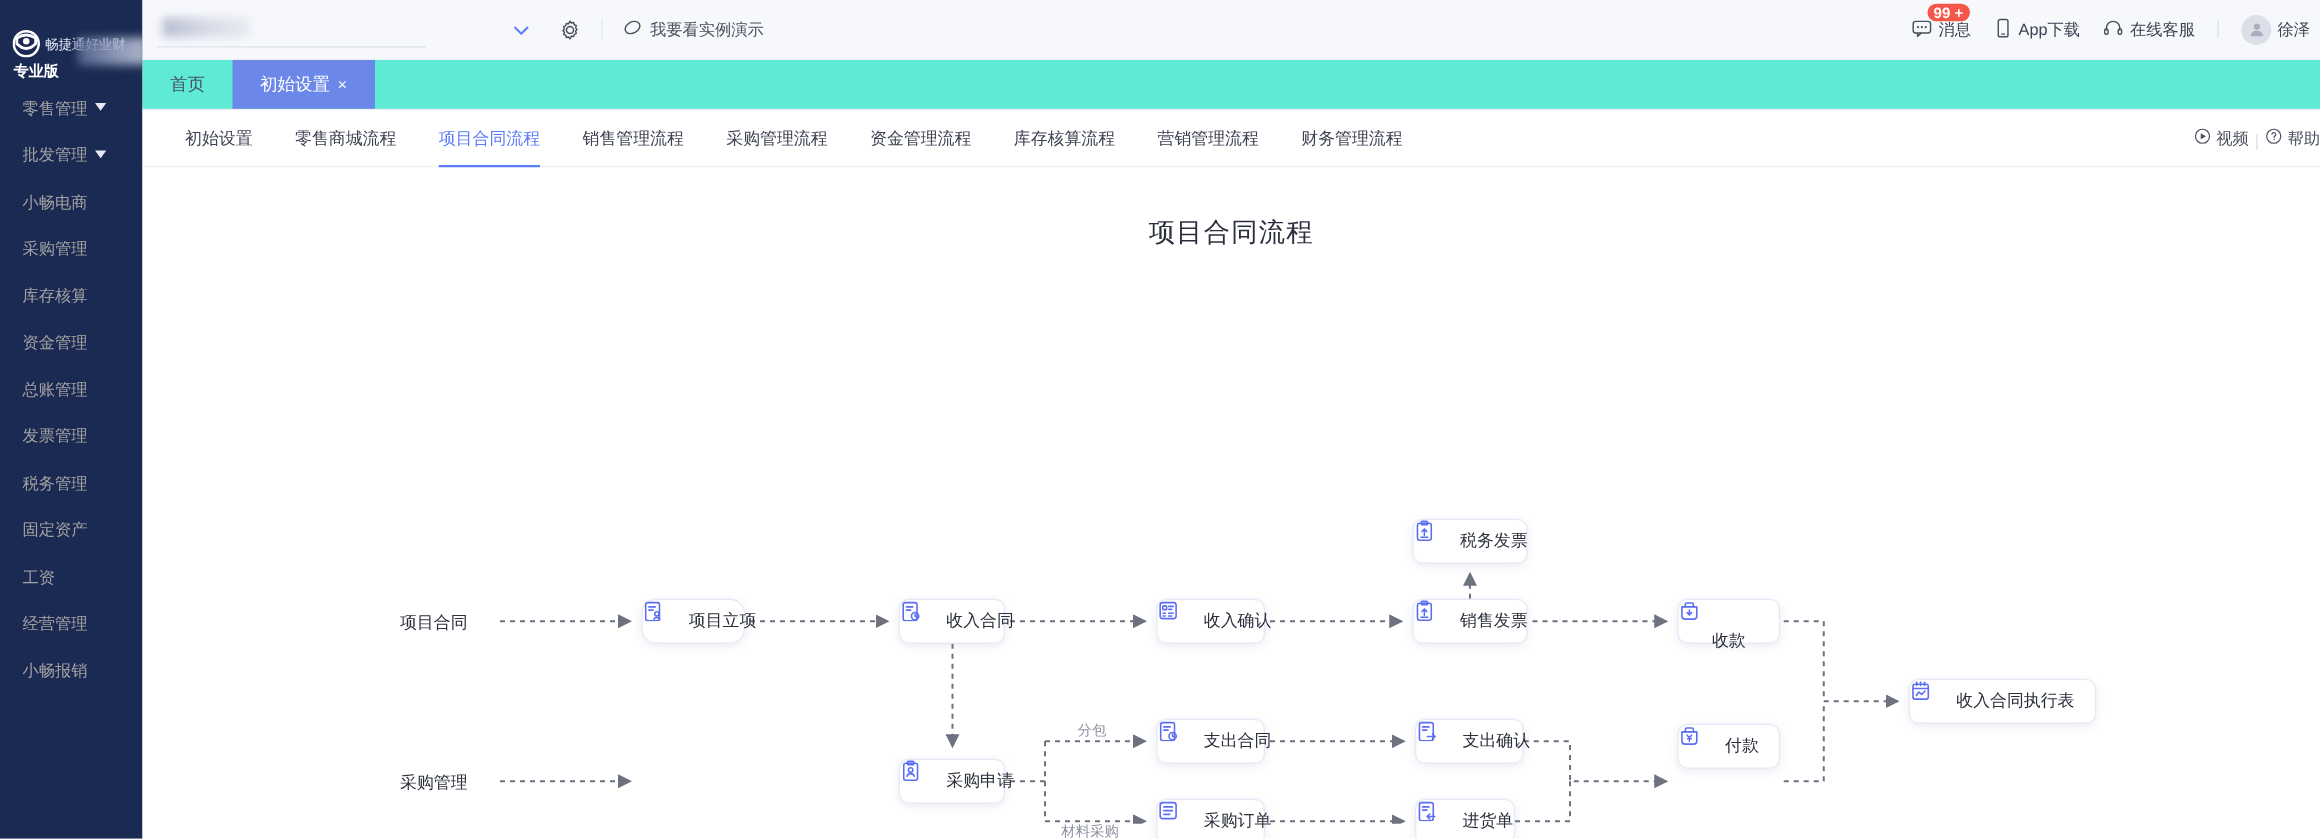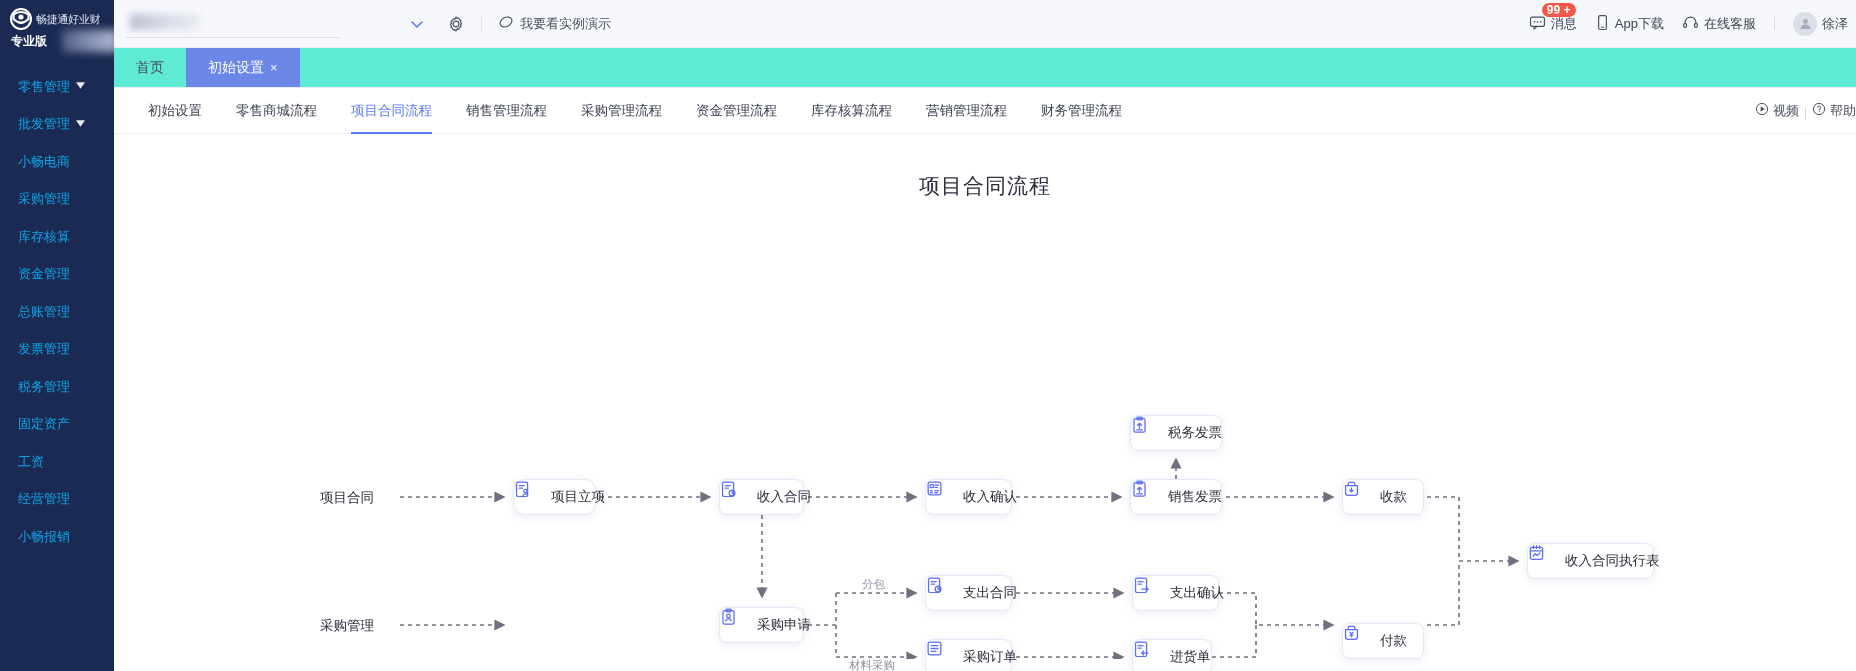--- a/index.html
+++ b/index.html
@@ -17,21 +17,21 @@
     background: #1b2a52;
     flex: 0 0 114px;
     position: relative;
     overflow: hidden;
   }
   .brand {
     height: 62px;
     padding: 8px 0 0 10px;
     position: relative;
   }
-  .brand-row { display: flex; align-items: center; gap: 4px; }
+  .brand-row { display: flex; align-items: center; gap: 4px; margin-top: 16px; }
   .brand-logo { width: 22px; height: 22px; flex: 0 0 22px; }
   .brand-name {
     color: #dfe4f2; font-size: 11px; white-space: nowrap;
     letter-spacing: -0.3px;
     overflow: hidden;
   }
   .brand-sub {
     color: #ffffff; font-size: 12px; font-weight: bold;
     margin-top: 3px; margin-left: 1px;
   }
@@ -39,21 +39,21 @@
     position: absolute; left: 62px; top: 30px;
     width: 56px; height: 22px;
     background: linear-gradient(90deg,#5a6a96,#9aa5c4,#c9d0e2);
     filter: blur(4px); opacity: .85;
   }
   .nav { margin-top: 6px; }
   .nav-item {
     height: 37.5px;
     display: flex; align-items: center;
     padding-left: 18px;
-    color: #0ea5e9; font-size: 13px;
+    color: #a3a3a3; font-size: 13px;
     cursor: pointer; white-space: nowrap;
   }
   .caret {
     margin-left: 6px; font-size: 8px; color: #e8ebf5; line-height: 1;
   }
 
   
   .main { flex: 1; display: flex; flex-direction: column; min-width: 0; position: relative; }
 
   
@@ -476,31 +476,31 @@
             <span class="ico">
               <svg width="17" height="17" viewBox="0 0 20 20">
                 <rect x="3.5" y="3" width="13" height="16" rx="2" fill="none" stroke="#5b6ef5" stroke-width="1.5" stroke-linejoin="round" stroke-linecap="round"></rect>
                 <rect x="7" y="1.3" width="6" height="3.2" rx="1" fill="none" stroke="#5b6ef5" stroke-width="1.5" stroke-linejoin="round" stroke-linecap="round"></rect>
                 <path d="M10 14.5 L10 8.6 M7.7 10.9 L10 8.4 L12.3 10.9" fill="none" stroke="#5b6ef5" stroke-width="1.5" stroke-linejoin="round" stroke-linecap="round"></path>
                 <line x1="6.8" y1="16.3" x2="13.2" y2="16.3" fill="none" stroke="#5b6ef5" stroke-width="1.5" stroke-linejoin="round" stroke-linecap="round"></line>
               </svg>
             </span>
             <span>销售发票</span>
           </div>
-          <div class="node" style="left: 1228px; top: 345px; width: 82px;">
+          <div class="node" style="left: 1228px; top: 345px; width: 82px; flex-direction: column;">
             <span class="ico">
               <svg width="17" height="17" viewBox="0 0 20 20">
                 <path d="M3 6.5 L17 6.5 L17 15a3 3 0 0 1-3 3H6a3 3 0 0 1-3-3z" fill="none" stroke="#5b6ef5" stroke-width="1.5" stroke-linejoin="round" stroke-linecap="round"></path>
                 <path d="M6.2 6.5 L6.2 4.2 A1.4 1.4 0 0 1 7.6 2.8 h4.8 a1.4 1.4 0 0 1 1.4 1.4 v2.3" fill="none" stroke="#5b6ef5" stroke-width="1.5" stroke-linejoin="round" stroke-linecap="round"></path>
                 <path d="M10 9.4 L10 13.8 M8 11.9 L10 14 L12 11.9" fill="none" stroke="#5b6ef5" stroke-width="1.5" stroke-linejoin="round" stroke-linecap="round"></path>
               </svg>
             </span>
             <span>收款</span>
           </div>
-          <div class="node" style="left: 1413px; top: 409px; width: 127px;">
+          <div class="node" style="left: 1413px; top: 409px; width: 150px;">
             <span class="ico">
               <svg width="17" height="17" viewBox="0 0 20 20">
                 <rect x="2.8" y="4" width="14.4" height="14" rx="2" fill="none" stroke="#5b6ef5" stroke-width="1.5" stroke-linejoin="round" stroke-linecap="round"></rect>
                 <line x1="2.8" y1="8" x2="17.2" y2="8" fill="none" stroke="#5b6ef5" stroke-width="1.5" stroke-linejoin="round" stroke-linecap="round"></line>
                 <line x1="6.3" y1="2.2" x2="6.3" y2="5.2" fill="none" stroke="#5b6ef5" stroke-width="1.5" stroke-linejoin="round" stroke-linecap="round"></line>
                 <line x1="10" y1="2.2" x2="10" y2="5.2" fill="none" stroke="#5b6ef5" stroke-width="1.5" stroke-linejoin="round" stroke-linecap="round"></line>
                 <line x1="13.7" y1="2.2" x2="13.7" y2="5.2" fill="none" stroke="#5b6ef5" stroke-width="1.5" stroke-linejoin="round" stroke-linecap="round"></line>
                 <path d="M6 14.5 L8.4 11.4 L11 13.6 L14 10.4" fill="none" stroke="#5b6ef5" stroke-width="1.5" stroke-linejoin="round" stroke-linecap="round"></path>
               </svg>
             </span>
@@ -533,21 +533,21 @@
             <span class="ico">
               <svg width="17" height="17" viewBox="0 0 20 20">
                 <rect x="3.5" y="3" width="13" height="16" rx="2" fill="none" stroke="#5b6ef5" stroke-width="1.5" stroke-linejoin="round" stroke-linecap="round"></rect>
                 <rect x="7" y="1.3" width="6" height="3.2" rx="1" fill="none" stroke="#5b6ef5" stroke-width="1.5" stroke-linejoin="round" stroke-linecap="round"></rect>
                 <circle cx="10" cy="9.4" r="2.1" fill="none" stroke="#5b6ef5" stroke-width="1.5" stroke-linejoin="round" stroke-linecap="round"></circle>
                 <path d="M6.6 15.2a3.6 3.6 0 0 1 6.8 0" fill="none" stroke="#5b6ef5" stroke-width="1.5" stroke-linejoin="round" stroke-linecap="round"></path>
               </svg>
             </span>
             <span>采购申请</span>
           </div>
-          <div class="node" style="left: 1228px; top: 489px; width: 82px;">
+          <div class="node" style="left: 1228px; top: 445px; width: 82px;">
             <span class="ico">
               <svg width="17" height="17" viewBox="0 0 20 20">
                 <path d="M3 6.5 L17 6.5 L17 15a3 3 0 0 1-3 3H6a3 3 0 0 1-3-3z" fill="none" stroke="#5b6ef5" stroke-width="1.5" stroke-linejoin="round" stroke-linecap="round"></path>
                 <path d="M6.2 6.5 L6.2 4.2 A1.4 1.4 0 0 1 7.6 2.8 h4.8 a1.4 1.4 0 0 1 1.4 1.4 v2.3" fill="none" stroke="#5b6ef5" stroke-width="1.5" stroke-linejoin="round" stroke-linecap="round"></path>
                 <path d="M8 9.6 L10 12 L12 9.6 M10 12 L10 15.2 M8.2 13 L11.8 13" fill="none" stroke="#5b6ef5" stroke-width="1.5" stroke-linejoin="round" stroke-linecap="round"></path>
               </svg>
             </span>
             <span>付款</span>
           </div>
           <div class="node" style="left: 811px; top: 505px; width: 87px;">

